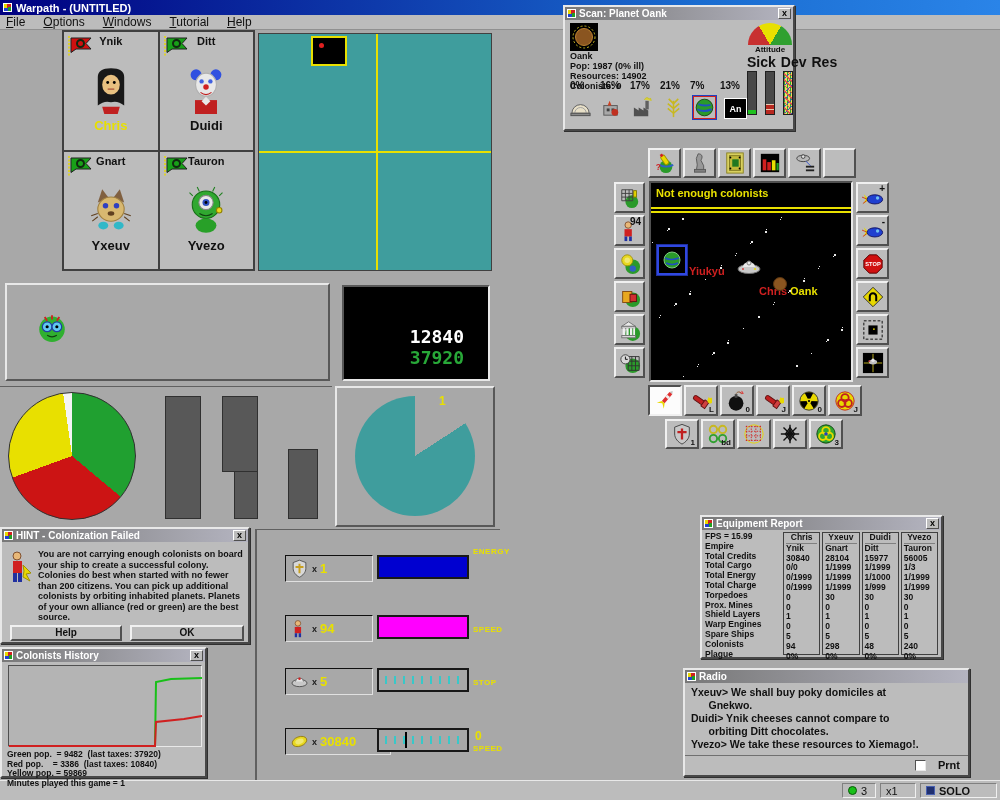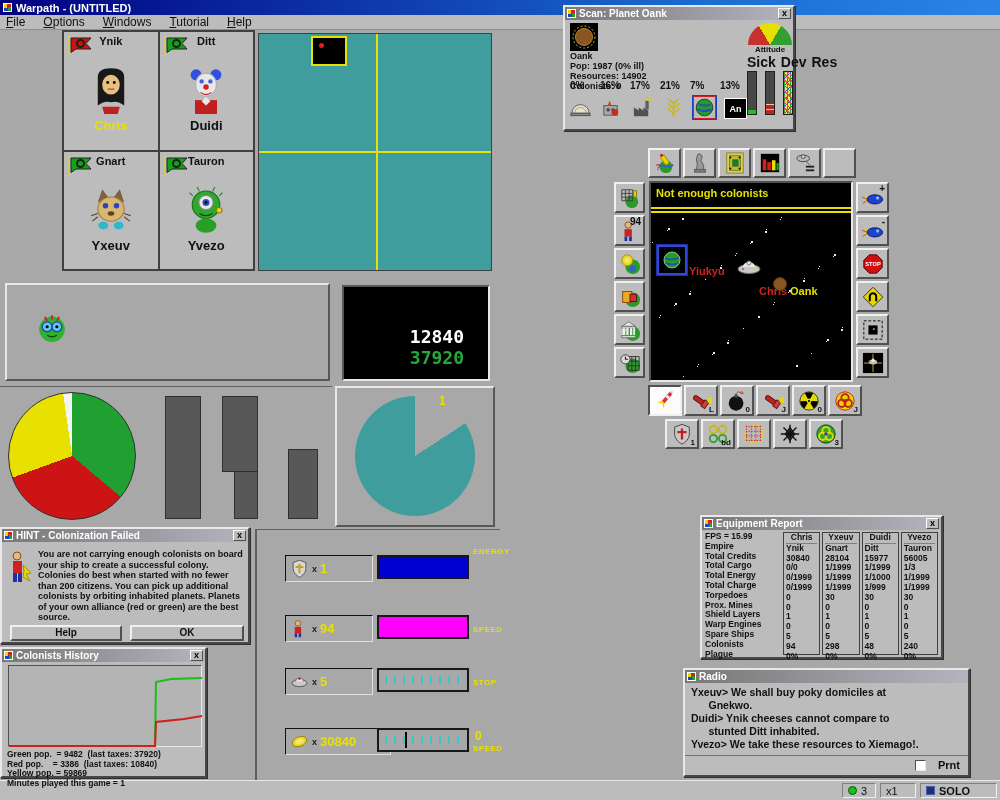--- a/index.html
+++ b/index.html
@@ -888,21 +888,21 @@
           <div>0%</div>
         </div>
       </div>
   </div>
 
   <div id="radio" class="fwin">
     <div class="ftitle">
       <div class="winicon"></div>
       <span class="ft-text">Radio</span>
     </div>
-    <div id="radio-lines"><div>Yxeuv&gt; We shall buy poky domiciles at</div><div>      Gnekwo.</div><div>Duidi&gt; Ynik cheeses cannot compare to</div><div>      stunted Ditt inhabited.</div><div>Yvezo&gt; We take these resources to Xiemago!.</div></div>
+    <div id="radio-lines"><div>Yxeuv&gt; We shall buy poky domiciles at</div><div>      Gnekwo.</div><div>Duidi&gt; Ynik cheeses cannot compare to</div><div>      orbiting Ditt chocolates.</div><div>Yvezo&gt; We take these resources to Xiemago!.</div></div>
     <div id="radio-foot">
       <div id="radio-check"></div>
       <span id="radio-print">Prnt</span>
     </div>
   </div>
 
   <div id="statusbar" class="abs">
     <div class="sfield" id="sf-net">
       <span class="greendot"></span>
       <span>3</span>

